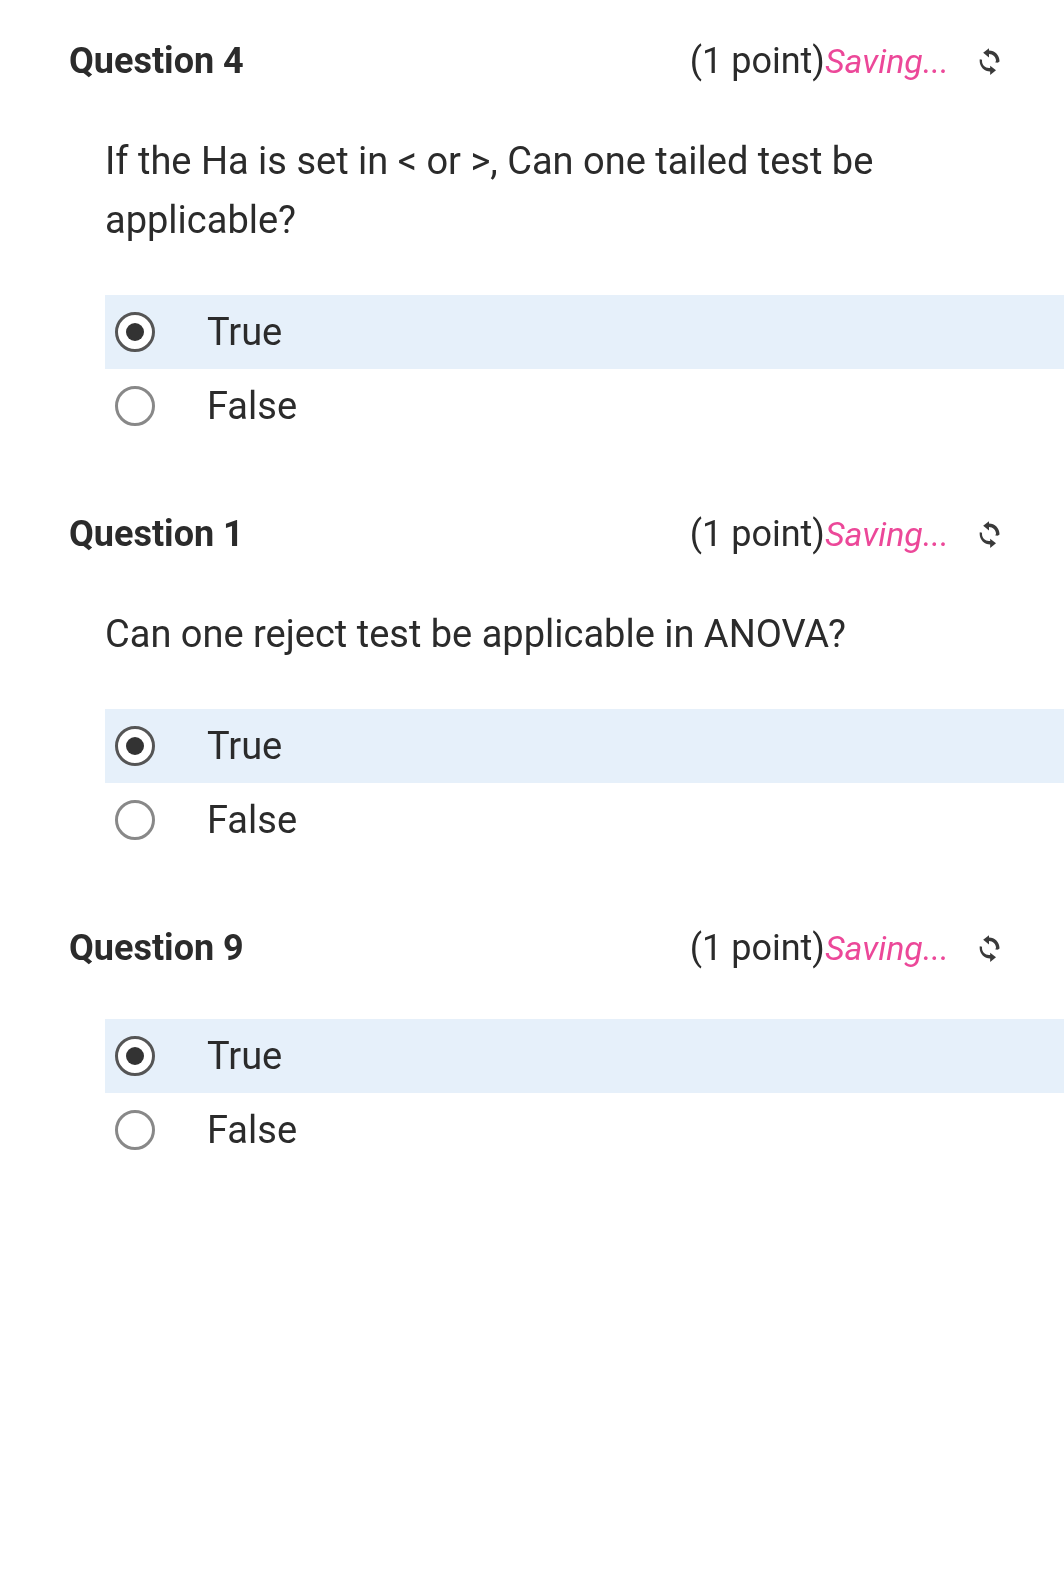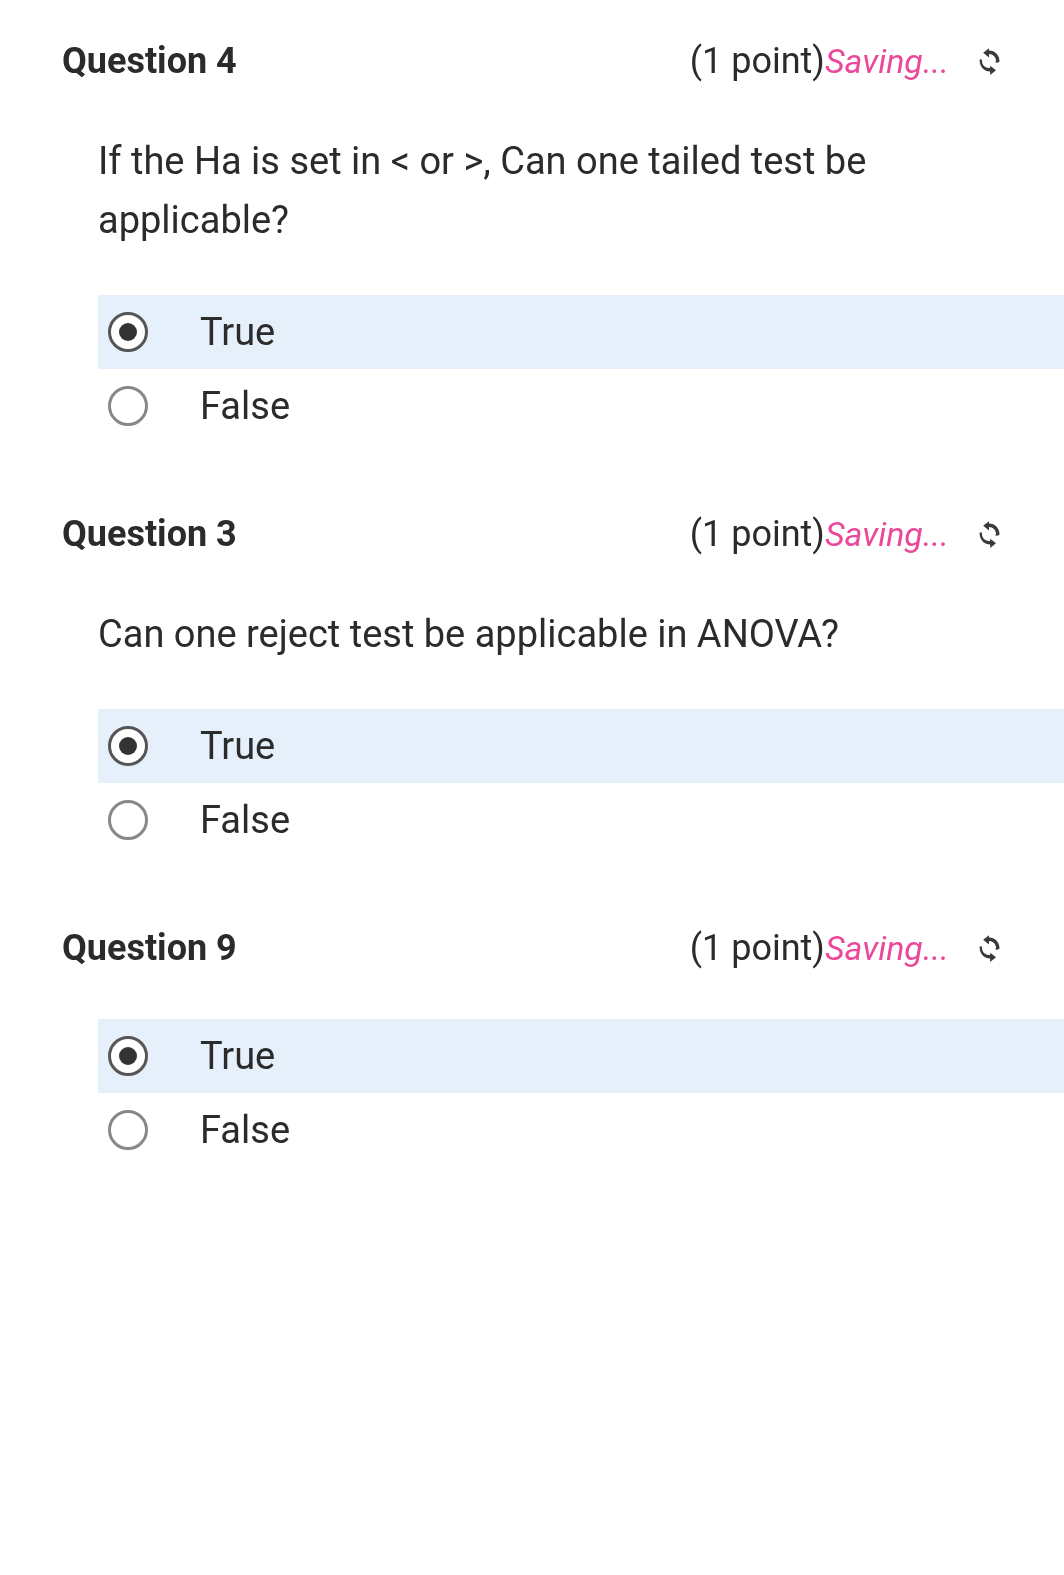--- a/index.html
+++ b/index.html
@@ -10,20 +10,21 @@
   body {
     font-family: -apple-system, BlinkMacSystemFont, "Segoe UI", Roboto, Helvetica, Arial, sans-serif;
     background: #fff;
     width: 1064px;
     padding: 40px 0 40px 0;
     color: #222;
   }
   .question-block {
     margin-bottom: 70px;
     padding: 0 0 0 0;
+    margin-left: 7px;
   }
   .question-header {
     display: flex;
     align-items: center;
     padding-left: 62px;
     padding-right: 60px;
     margin-bottom: 50px;
   }
   .question-label {
     font-size: 36px;
@@ -125,21 +126,21 @@
           <span>True</span>
         </div>
         <div class="option-row">
           <span class="radio"></span>
           <span>False</span>
         </div>
       </div>
     </div>
     <div class="question-block">
       <div class="question-header">
-        <span class="question-label">Question 3</span>
+        <span class="question-label">Question 1</span>
         <span class="question-points">(1 point)</span>
         <span class="saving-text">Saving...</span>
         <span class="refresh-icon">
           <svg viewBox="0 0 24 24" fill="currentColor" xmlns="http://www.w3.org/2000/svg">
 <path d="M12 4V1L7 5l5 4V6c3.31 0 6 2.69 6 6 0 .34-.3.67-.8.99l1.95.49C20.95 12.99 21 12.5 21 12c0-4.97-4.03-9-9-9zm0 14c-3.31 0-6-2.69-6-6 0-.34.03-.67.08-.99L4.13 10.5C4.05 11 4 11.5 4 12c0 4.97 4.03 9 9 9v3l5-4-5-4v2z"></path>
 </svg>
         </span>
       </div>
       <div class="question-text">Can one reject test be applicable in ANOVA?</div>
       <div class="options">

